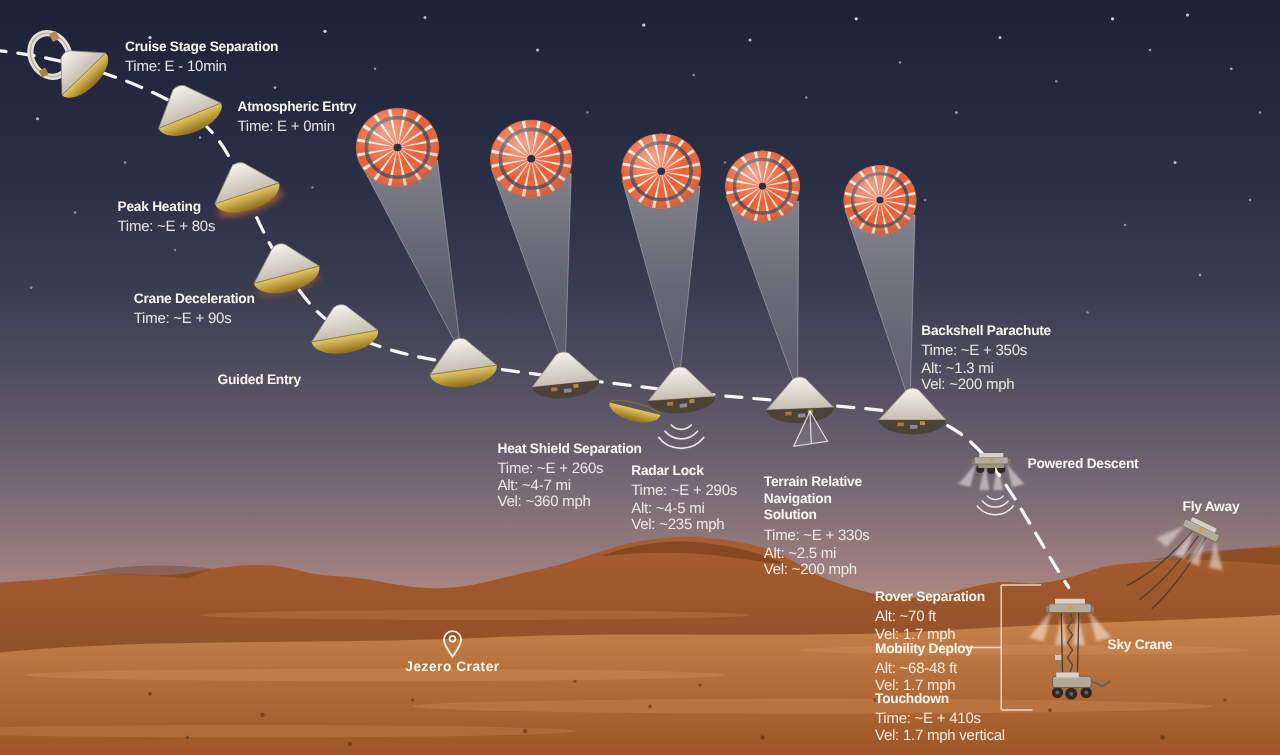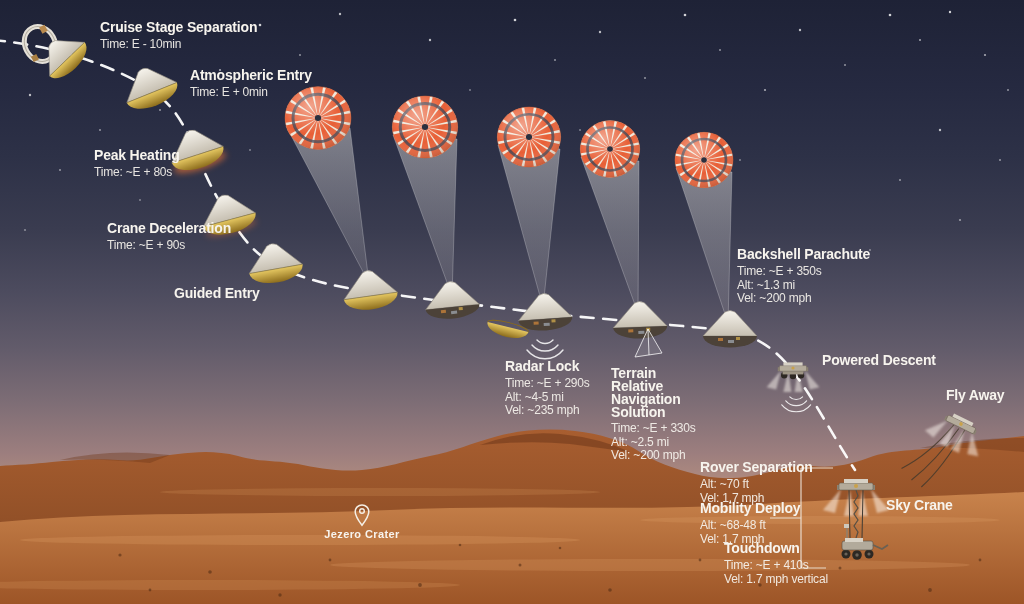--- a/index.html
+++ b/index.html
@@ -4,21 +4,21 @@
 <style>
   html,body{margin:0;padding:0;background:#000;}
   #stage{position:relative;width:1024px;height:604px;overflow:hidden;
     font-family:"Liberation Sans",sans-serif;
     background:linear-gradient(180deg,
       #1e2236 0%, #252940 14%, #2d3147 26%, #3a3c50 38%,
       #4c4b5e 48%, #635c6b 58%, #7f6e76 67%, #9c7e7e 75%,
       #bd9480 83%, #d8a489 91%, #e7b291 100%);}
   #scene{position:absolute;left:0;top:0;}
   .callout{position:absolute;color:#f7f4ee;}
-  .ct{font-size:14px;font-weight:bold;letter-spacing:-0.2px;margin-bottom:3px;white-space:nowrap;}
+  .ct{font-size:11px;font-weight:bold;letter-spacing:-0.2px;margin-bottom:3px;white-space:nowrap;margin-top:13px;}
   .cl{font-size:12px;line-height:13.5px;letter-spacing:-0.2px;opacity:.92;white-space:nowrap;}
   .trn{width:96px;}
   .trn .ct{white-space:normal;line-height:13px;}
   .jezero{position:absolute;left:292px;top:528px;width:140px;text-align:center;
     color:#f8f4ee;font-size:11px;font-weight:bold;letter-spacing:.4px;}
 </style>
 </head>
 <body>
 
 <div id="stage">
@@ -300,20 +300,26 @@
   <div class="ct">Peak Heating</div>
   <div class="cl">Time: ~E + 80s</div>
 </div>
 <div class="callout" style="left:107px;top:220px">
   <div class="ct">Crane Deceleration</div>
   <div class="cl">Time: ~E + 90s</div>
 </div>
 <div class="callout" style="left:174px;top:285px">
   <div class="ct">Guided Entry</div>
 </div>
+<div class="callout" style="left:398px;top:340px">
+  <div class="ct">Heat Shield Separation</div>
+  <div class="cl">Time: ~E + 260s</div>
+  <div class="cl">Alt: ~4-7 mi</div>
+  <div class="cl">Vel: ~360 mph</div>
+</div>
 <div class="callout" style="left:505px;top:358px">
   <div class="ct">Radar Lock</div>
   <div class="cl">Time: ~E + 290s</div>
   <div class="cl">Alt: ~4-5 mi</div>
   <div class="cl">Vel: ~235 mph</div>
 </div>
 <div class="callout trn" style="left:611px;top:367px">
   <div class="ct">Terrain Relative Navigation Solution</div>
   <div class="cl">Time: ~E + 330s</div>
   <div class="cl">Alt: ~2.5 mi</div>
@@ -337,21 +343,21 @@
 <div class="callout" style="left:700px;top:459px">
   <div class="ct">Rover Separation</div>
   <div class="cl">Alt: ~70 ft</div>
   <div class="cl">Vel: 1.7 mph</div>
 </div>
 <div class="callout" style="left:700px;top:500px">
   <div class="ct">Mobility Deploy</div>
   <div class="cl">Alt: ~68-48 ft</div>
   <div class="cl">Vel: 1.7 mph</div>
 </div>
-<div class="callout" style="left:724px;top:540px">
+<div class="callout" style="left:700px;top:540px">
   <div class="ct">Touchdown</div>
   <div class="cl">Time: ~E + 410s</div>
   <div class="cl">Vel: 1.7 mph vertical</div>
 </div>
 
 <div class="jezero">Jezero Crater</div>
 
 </div>
 
 </body></html>

